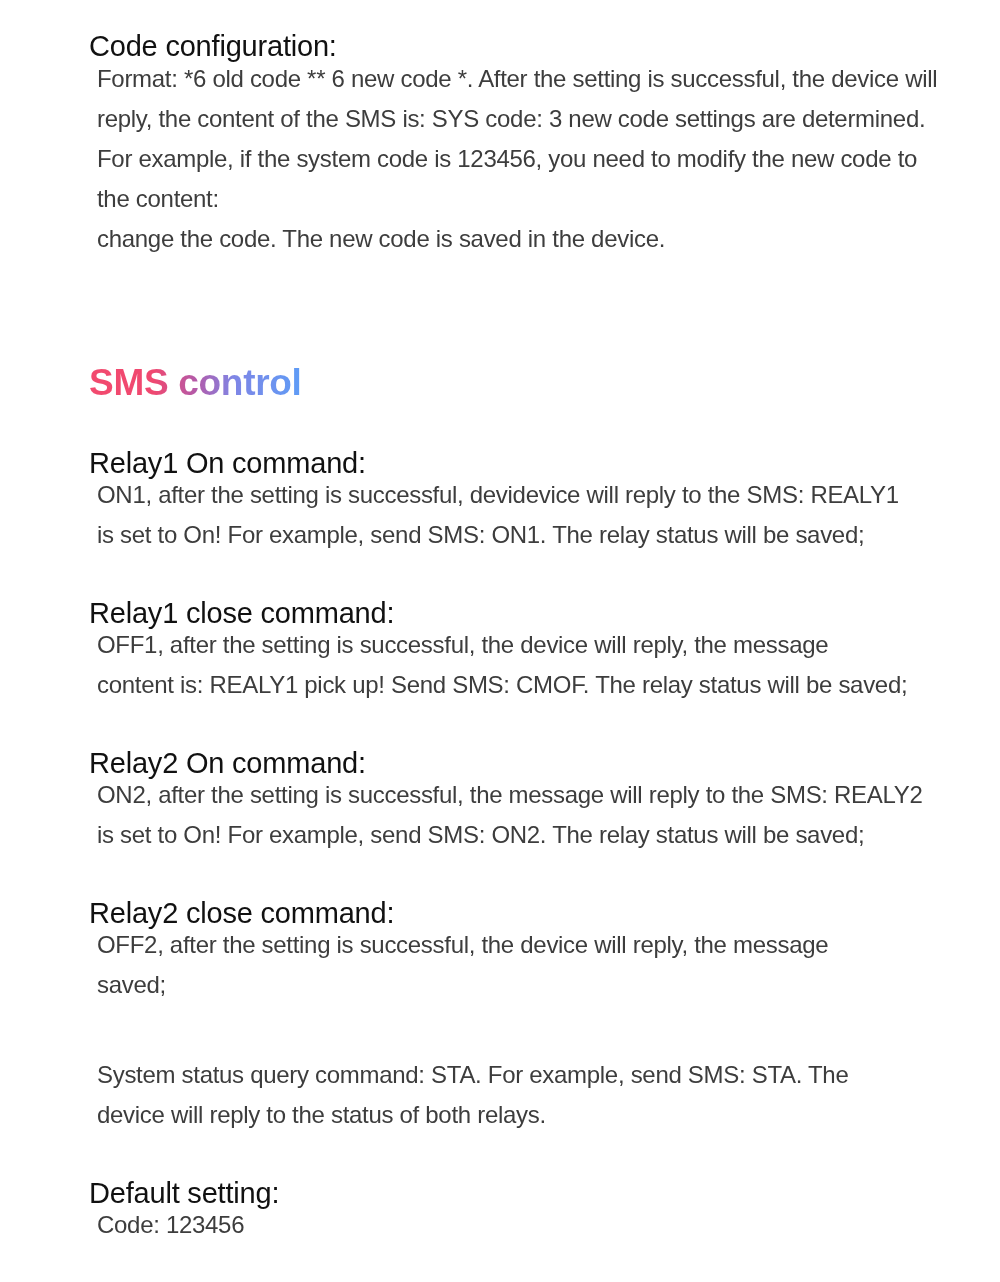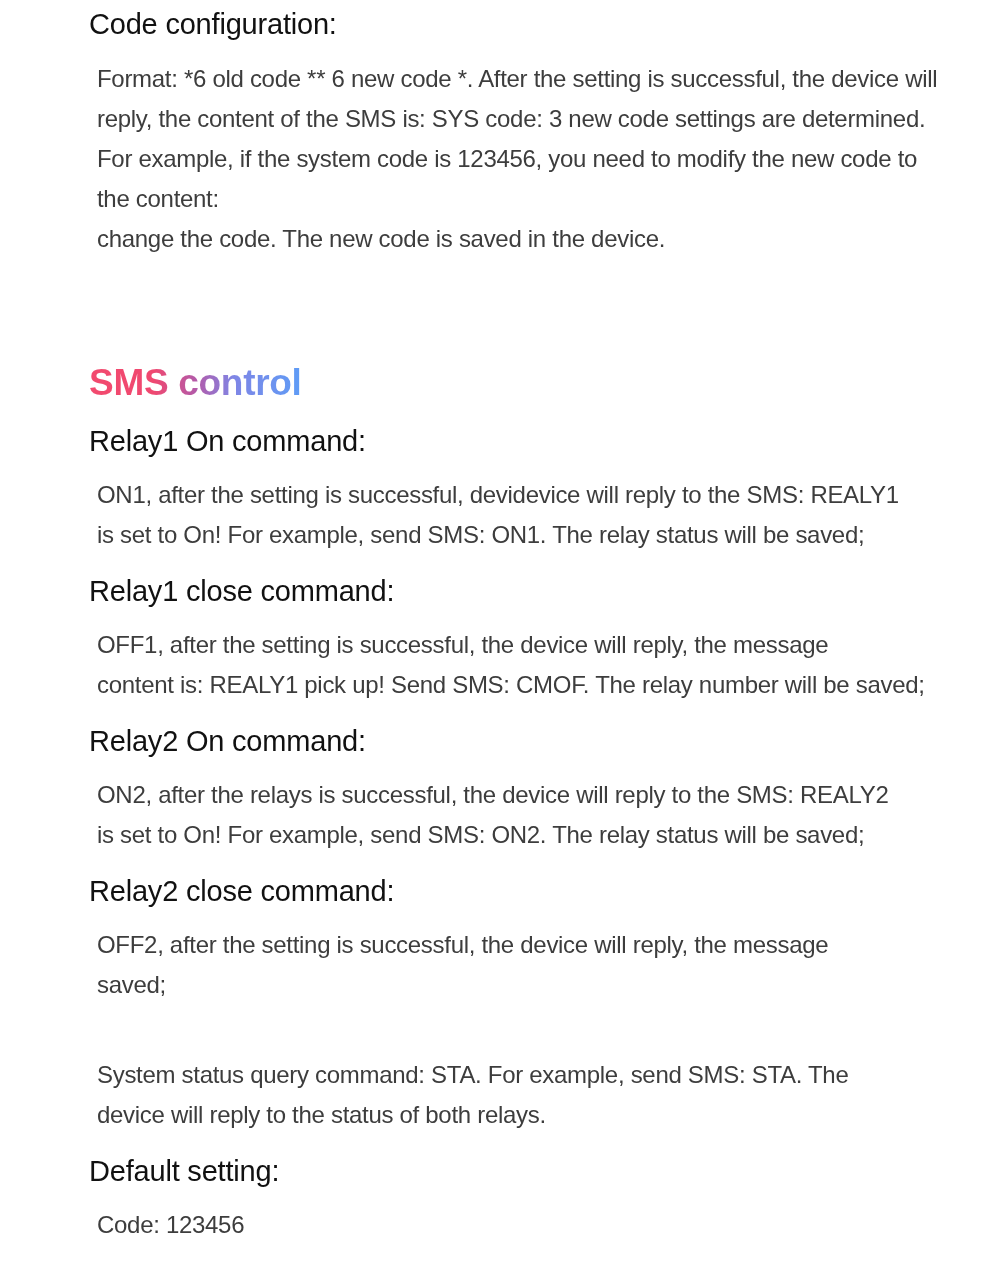--- a/index.html
+++ b/index.html
@@ -1,18 +1,18 @@
 <!DOCTYPE html>
 <html><head>
 <meta charset="utf-8">
 <style>
   html, body { margin: 0; padding: 0; background: #ffffff; }
   body { width: 1000px; height: 1282px; overflow: hidden; position: relative; font-family: "Liberation Sans", "DejaVu Sans", sans-serif; color: #3a3a3a; }
   .page { position: absolute; left: 89px; top: 0; width: 836px; }
-  .h3 { position: absolute; left: 0; font-size: 29px; color: #111111; white-space: nowrap; letter-spacing: -0.2px; }
+  .h3 { position: absolute; left: 0; font-size: 29px; color: #111111; white-space: nowrap; letter-spacing: -0.2px; margin-top: 22px; }
   .para { position: absolute; left: 0; width: 836px; font-size: 24px; line-height: 40px; color: #3d3d3d; letter-spacing: -0.3px; }
   .h2 { position: absolute; left: 0; font-size: 37px; font-weight: bold; white-space: nowrap; letter-spacing: -0.3px;
         background: linear-gradient(90deg, #f24a6e 0%, #f04870 30%, #b45aa8 50%, #7f86e6 68%, #5e9cf6 100%);
         -webkit-background-clip: text; background-clip: text; color: transparent; }
   .line { display: block; white-space: nowrap; margin-left: 8px; }
 </style>
 </head>
 <body>
 
 <div class="page">
@@ -30,26 +30,26 @@
 
   <div class="h3" style="top:425px;">Relay1 On command:</div>
   <div class="para" style="top:475px;">
     <span class="line">ON1, after the setting is successful, devidevice will reply to the SMS: REALY1</span>
     <span class="line">is set to On! For example, send SMS: ON1. The relay status will be saved;</span>
   </div>
 
   <div class="h3" style="top:575px;">Relay1 close command:</div>
   <div class="para" style="top:625px;">
     <span class="line">OFF1, after the setting is successful, the device will reply, the message</span>
-    <span class="line">content is: REALY1 pick up! Send SMS: CMOF. The relay number will be saved;</span>
+    <span class="line">content is: REALY1 pick up! Send SMS: CMOF. The relay status will be saved;</span>
   </div>
 
   <div class="h3" style="top:725px;">Relay2 On command:</div>
   <div class="para" style="top:775px;">
-    <span class="line">ON2, after the relays is successful, the device will reply to the SMS: REALY2</span>
+    <span class="line">ON2, after the setting is successful, the message will reply to the SMS: REALY2</span>
     <span class="line">is set to On! For example, send SMS: ON2. The relay status will be saved;</span>
   </div>
 
   <div class="h3" style="top:875px;">Relay2 close command:</div>
   <div class="para" style="top:925px;">
     <span class="line">OFF2, after the setting is successful, the device will reply, the message</span>
     <span class="line">saved;</span>
   </div>
 
   <div class="para" style="top:1055px;">

